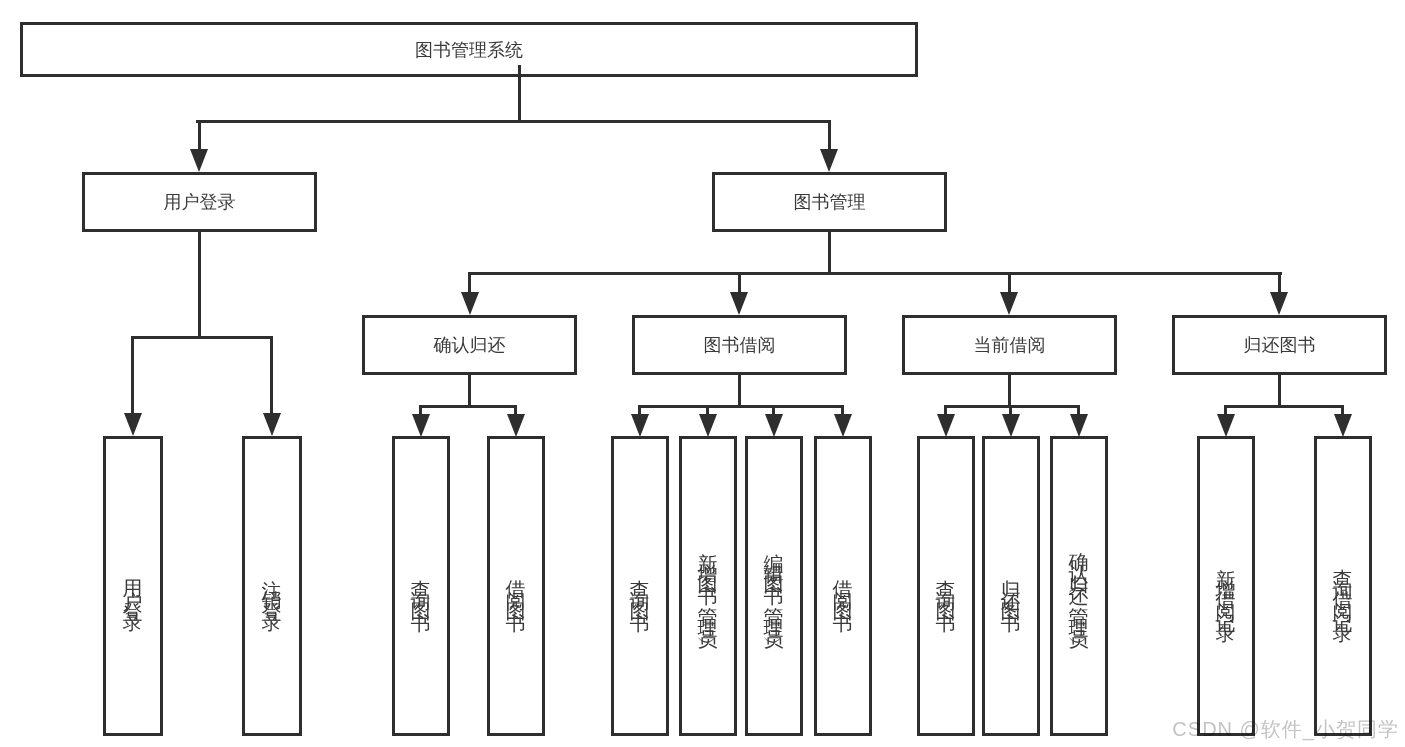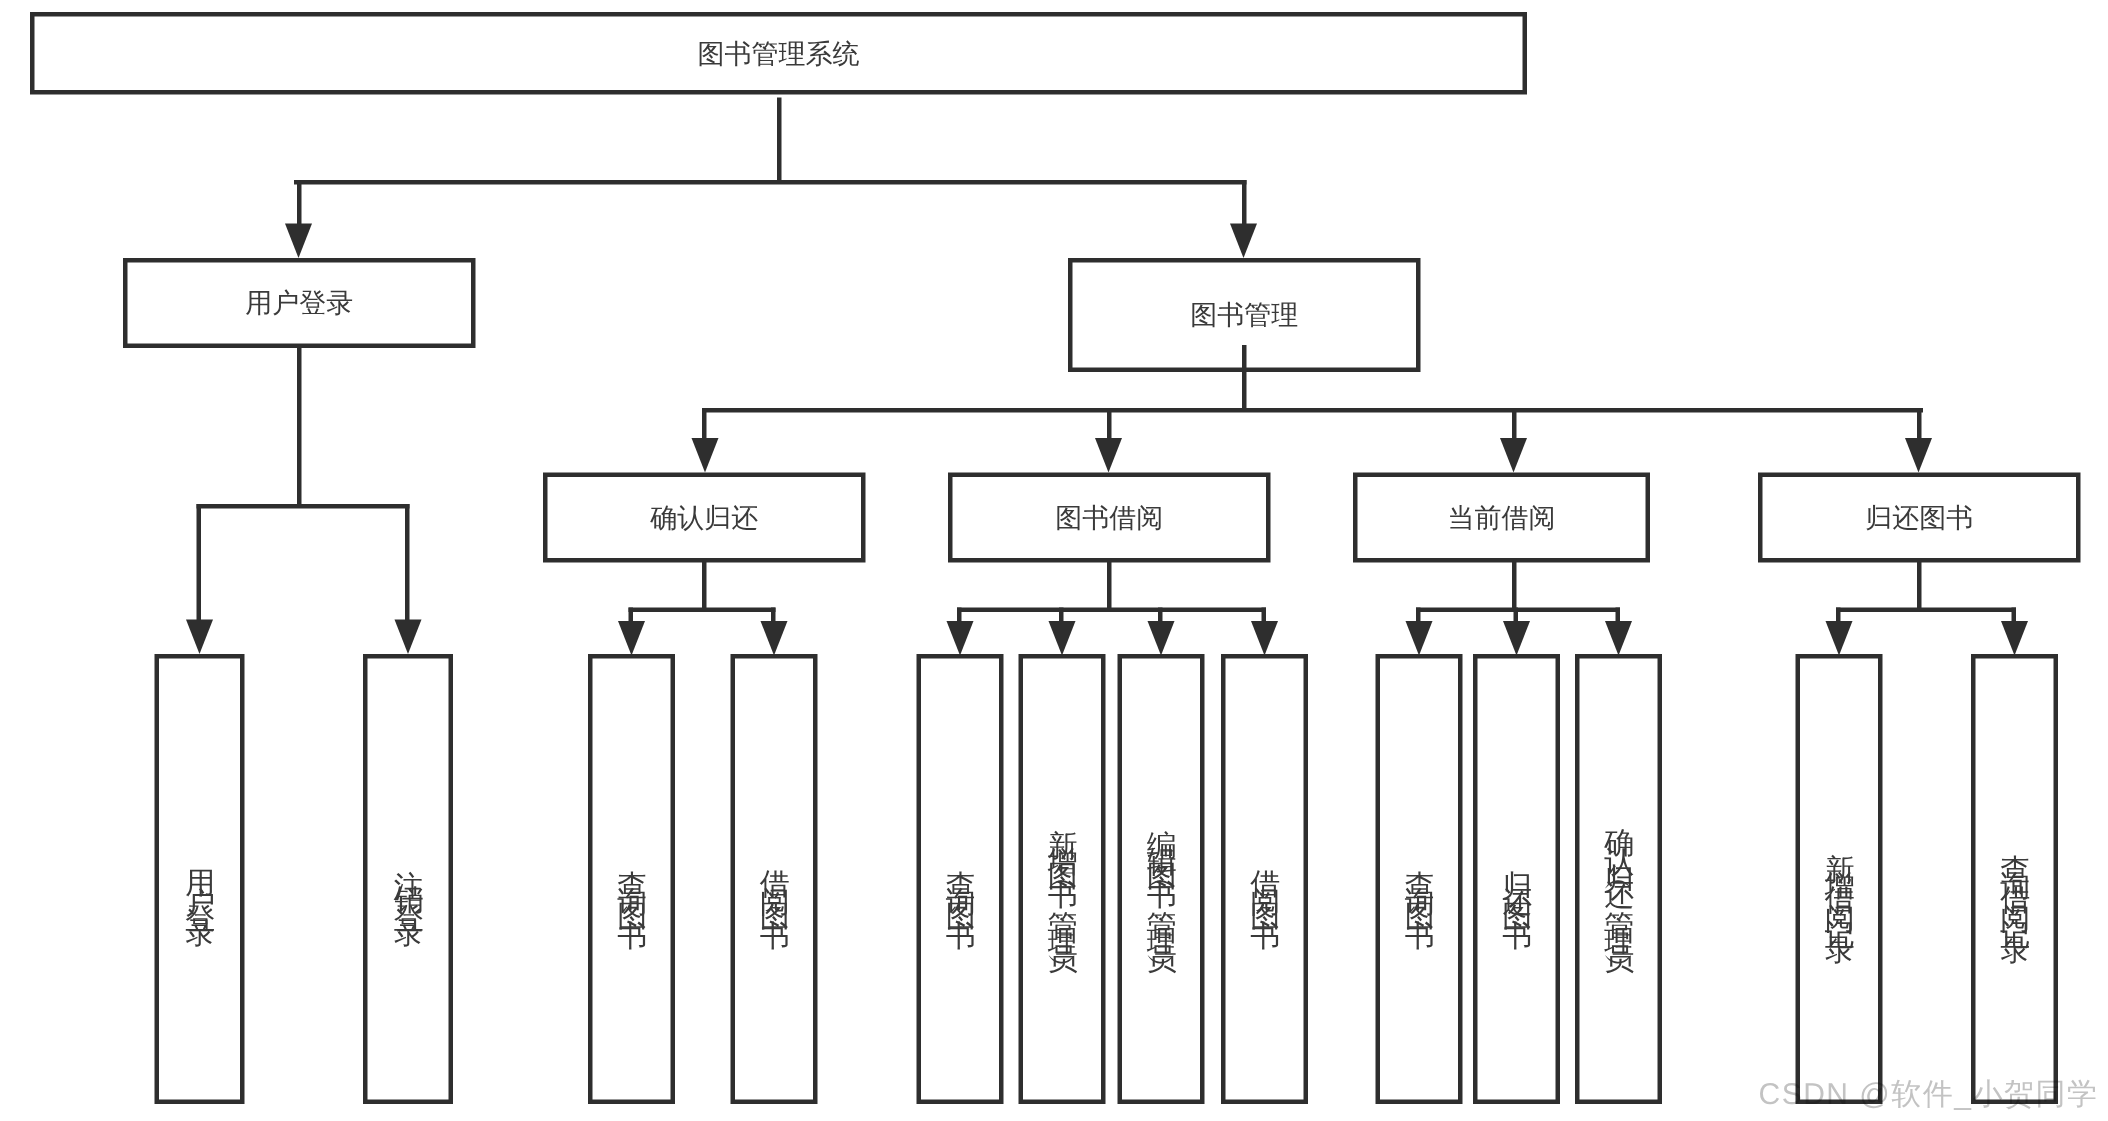--- a/index.html
+++ b/index.html
@@ -53,38 +53,38 @@
     z-index:5;
     mix-blend-mode:multiply;
     white-space:nowrap;
   }
 </style>
 </head>
 <body>
 
 <div id="canvas">
 
-  <div class="node" style="left:20px;top:8px;width:998px;height:55px">
+  <div class="node" style="left:20px;top:22px;width:898px;height:55px">
     <span>图书管理系统</span>
   </div>
 
   <div class="node" style="left:82px;top:172px;width:235px;height:60px">
     <span>用户登录</span>
   </div>
-  <div class="node" style="left:712px;top:172px;width:235px;height:76px">
+  <div class="node" style="left:712px;top:172px;width:235px;height:60px">
     <span>图书管理</span>
   </div>
 
   <div class="node" style="left:362px;top:315px;width:215px;height:60px">
     <span>确认归还</span>
   </div>
   <div class="node" style="left:632px;top:315px;width:215px;height:60px">
     <span>图书借阅</span>
   </div>
-  <div class="node" style="left:902px;top:315px;width:198px;height:60px">
+  <div class="node" style="left:902px;top:315px;width:215px;height:60px">
     <span>当前借阅</span>
   </div>
   <div class="node" style="left:1172px;top:315px;width:215px;height:60px">
     <span>归还图书</span>
   </div>
 
   <div class="node leaf" style="left:103px;width:60px">
     <span class="vtext">用户登录</span>
   </div>
   <div class="node leaf" style="left:242px;width:60px">

